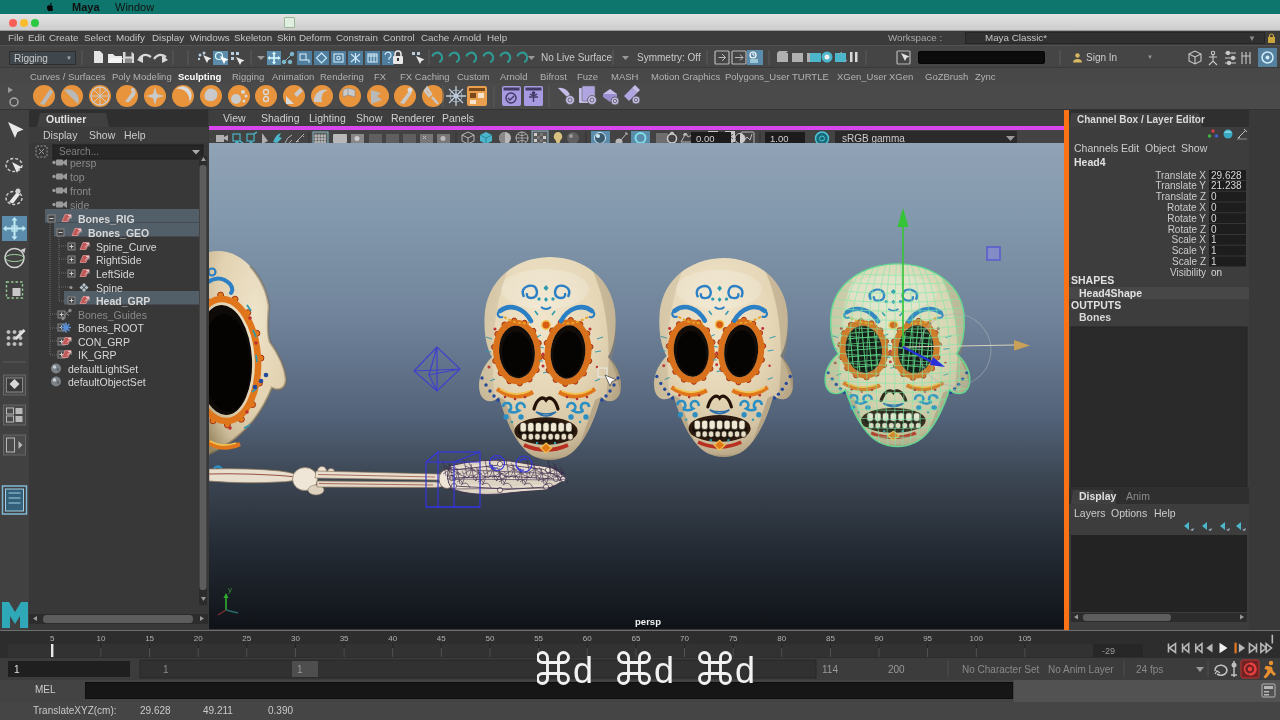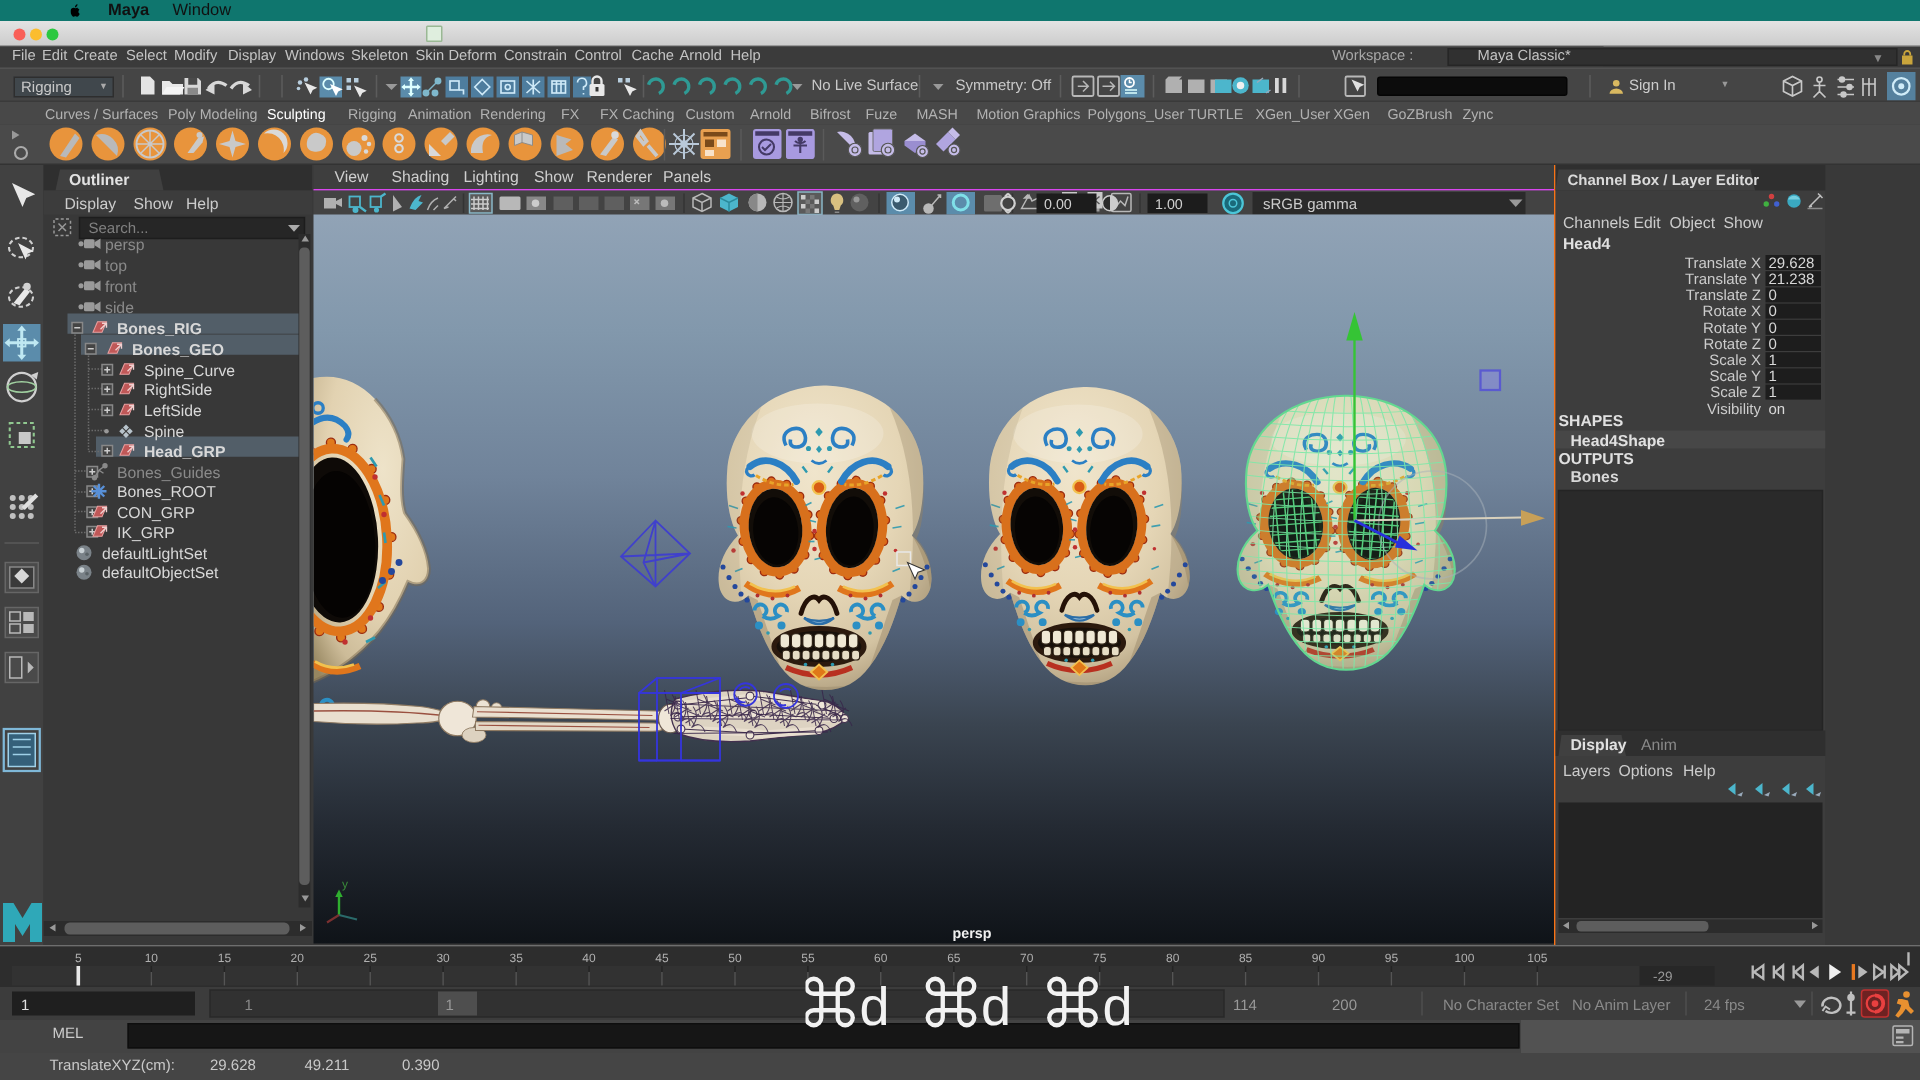--- a/index.html
+++ b/index.html
@@ -19,21 +19,21 @@
 
 #shelftabs{left:0;top:68px;width:1280px;height:15px;background:#484848;color:#b2b2b2;font-size:9.5px}
 #shelftabs span{position:absolute;top:3px}
 
 #shelf{left:0;top:83px;width:1280px;height:27px;background:#4a4a4a;border-bottom:1px solid #333}
 
 #sidebar{left:0;top:110px;width:29px;height:520px;background:#414141}
 #outliner{left:29px;top:110px;width:179px;height:520px;background:#383838;border-right:1px solid #2c2c2c}
 #viewport{left:209px;top:110px;width:891px;height:520px;background:#383838}
 #vpcanvas{left:0px;top:33px;width:891px;height:486px;overflow:hidden;background:linear-gradient(#91a3b6 0%,#8298ac 16%,#70839a 36%,#53637a 56%,#3a4450 70%,#242a33 84%,#0f1318 100%)}
-#rightpanel{left:1036px;top:110px;width:180px;height:520px;background:#3d3d3d;border-left:1px solid #f97316}
+#rightpanel{left:1064px;top:110px;width:180px;height:520px;background:#3d3d3d;border-left:5px solid #f97316}
 
 #timeline{left:0;top:630px;width:1280px;height:28px;background:#2d2d2d;border-top:1px solid #6e6e6e;color:#b5b5b5}
 #rangerow{left:0;top:658px;width:1280px;height:22px;background:#3c3c3c}
 #melrow{left:0;top:680px;width:1037px;height:22px;background:#434343}
 #helprow{left:0;top:702px;width:1280px;height:18px;background:#454545;color:#c9c9c9;font-size:10px}
 .txt{position:absolute;white-space:nowrap}
 #cmdoverlay{left:537px;top:650px;width:232px;height:40px;z-index:50}
 </style></head>
 <body>
 <div id="app">
@@ -229,21 +229,21 @@
         <circle cx="81.5" cy="9.5" r="5.5" fill="none" stroke="#d0ecf8" stroke-width="1.5"></circle>
         <circle cx="81.5" cy="9.5" r="2" fill="#d0ecf8"></circle>
   </svg>
   <span class="txt" style="left:541px;top:6px;color:#c9c9c9;font-size:10px">No Live Surface</span>
   <span class="txt" style="left:637px;top:6px;color:#c9c9c9;font-size:10px">Symmetry: Off</span>
 </div>
 
 <div id="shelftabs" class="abs">
   <span style="left:30px">Curves / Surfaces</span>
       <span style="left:112px">Poly Modeling</span>
-  <span style="left:178px;color:#fff;font-weight:normal">Sculpting</span>
+  <span style="left:178px;color:#fff;font-weight:bold">Sculpting</span>
       <span style="left:232px">Rigging</span>
   <span style="left:272px">Animation</span>
       <span style="left:320px">Rendering</span>
       <span style="left:374px">FX</span>
   <span style="left:400px">FX Caching</span>
       <span style="left:457px">Custom</span>
       <span style="left:500px">Arnold</span>
   <span style="left:540px">Bifrost</span>
       <span style="left:577px">Fuze</span>
       <span style="left:611px">MASH</span>
@@ -626,21 +626,21 @@
 
 <div id="viewport" class="abs">
   <div id="vptop" class="abs" style="left:0;top:0;width:891px;height:16px;background:#3e3e3e;color:#cfcfcf;font-size:10.5px">
     <span class="txt" style="left:14px;top:2px">View</span>
         <span class="txt" style="left:52px;top:2px">Shading</span>
     <span class="txt" style="left:100px;top:2px">Lighting</span>
         <span class="txt" style="left:147px;top:2px">Show</span>
     <span class="txt" style="left:182px;top:2px">Renderer</span>
         <span class="txt" style="left:233px;top:2px">Panels</span>
   </div>
-  <div id="vpicons" class="abs" style="left:0;top:16px;width:891px;height:17px;background:#434343;border-top:1px solid #d946ef">
+  <div id="vpicons" class="abs" style="left:0;top:16px;width:891px;height:17px;background:#434343;border-top:4px solid #d946ef">
         <svg class="abs" style="left:0;top:0" width="891" height="17" viewBox="0 0 891 17">
           <rect width="891" height="17" fill="#434343"></rect>
           <g fill="#b0b0b0">
             <path d="M7 5 h8 v7 h-8z M15 7 l4 -2 v6 l-4 -2z"></path>
           </g>
           <g stroke="#4cb6cc" fill="#4cb6cc">
             <rect x="24" y="4" width="7" height="7" fill="none" stroke-width="1.2"></rect>
             <path d="M31 11 l4 3" stroke-width="1.5"></path>
             <circle cx="28" cy="13" r="1.5"></circle>
             <rect x="38" y="4" width="7" height="7" fill="none" stroke-width="1.2"></rect>

